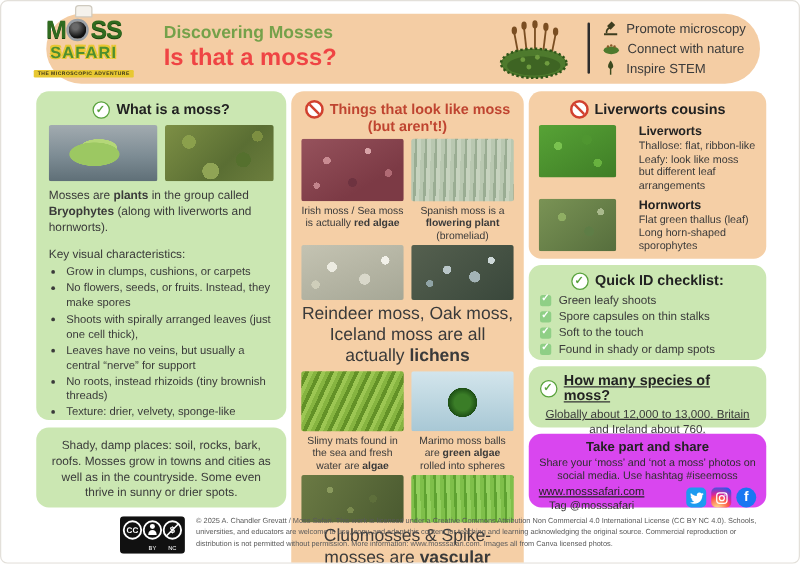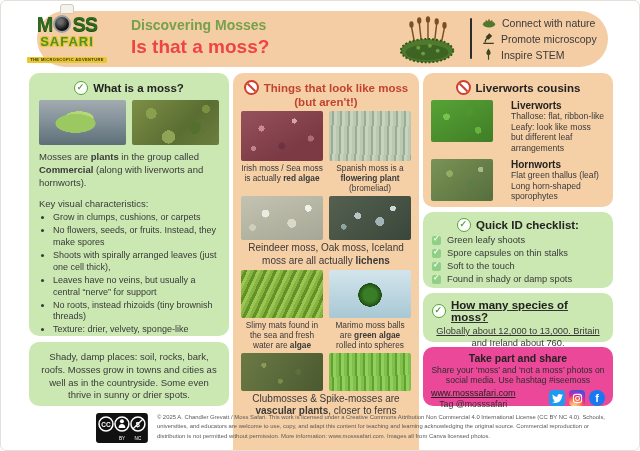--- a/index.html
+++ b/index.html
@@ -29,21 +29,21 @@
   .moss-illo { position:absolute; left:392px; top:13px; }
   .band-divider { position:absolute; left:469px; top:17px; width:2px; height:41px; background:#2c2c2c; border-radius:1px; }
   .mission { position:absolute; left:481px; top:15px; display:flex; flex-direction:column; gap:3px; }
   .mission-row { display:flex; align-items:center; gap:6px; height:13px; }
   .mission-label { font-size:10.5px; color:#3a3a3a; font-weight:500; }
 
   
   .box { position:absolute; border-radius:10px; box-sizing:border-box; }
   .bg-green { background:#cbe7b2; }
   .bg-peach { background:#f5cfa6; }
-  .bg-yellow { background:#ec4899; }
+  .bg-yellow { background:#d946ef; }
   .sec-title { display:flex; align-items:center; justify-content:center; gap:5px;
                font-weight:800; font-size:11.5px; color:#222; }
   .sec-title.red { color:#bf4430; }
   .check-ic { flex:0 0 auto; width:12px; height:12px; border-radius:50%; background:#fff;
               border:1.5px solid #58a23c; position:relative; }
   .check-ic::after { content:"✓"; position:absolute; left:1.5px; top:-0.5px; font-size:9px;
               font-weight:800; color:#58a23c; }
   .no-ic { flex:0 0 auto; width:11px; height:11px; border-radius:50%; background:#fff;
            border:2.2px solid #d1402e; position:relative; overflow:hidden; }
   .no-ic::after { content:""; position:absolute; left:-2px; top:4.5px; width:16px; height:2.2px;
@@ -69,21 +69,21 @@
   .bullets li { font-size:9px; line-height:1.32; color:#3a3a3a; margin-bottom:1px; }
   .box-where { left:28px; top:341px; width:200px; height:64px; padding:7px 9px; }
   .where-body { font-size:9.5px; line-height:1.35; color:#3a3a3a; text-align:center; margin-top:2px; }
 
   
   .box-mid { left:232px; top:72px; width:186px; height:393px; padding:7px 8px; }
   .mid-title2 { text-align:center; font-weight:800; font-size:11.5px; color:#bf4430; margin-top:1px; }
   .mid-row { display:flex; gap:6px; justify-content:center; margin-top:3px; }
   .cap-row { display:flex; gap:6px; justify-content:center; margin-top:2px; }
   .cap { width:82px; font-size:8.3px; line-height:1.22; text-align:center; color:#3a3a3a; }
-  .cap-wide { width:170px; font-size:10px; line-height:1.22; text-align:center; color:#3a3a3a; margin:2px auto 0; }
+  .cap-wide { width:170px; font-size:14px; line-height:1.22; text-align:center; color:#3a3a3a; margin:2px auto 0; }
   .ph-irish { width:82px; height:50px;
      background: radial-gradient(circle 6px at 25% 35%, #c98b92 0 50%, rgba(0,0,0,0) 52%),
                  radial-gradient(circle 5px at 65% 20%, #d8a3a8 0 50%, rgba(0,0,0,0) 52%),
                  radial-gradient(circle 7px at 50% 70%, #6e3340 0 50%, rgba(0,0,0,0) 52%),
                  radial-gradient(circle 6px at 85% 55%, #b06a74 0 50%, rgba(0,0,0,0) 52%),
                  radial-gradient(circle 5px at 15% 75%, #c2848c 0 50%, rgba(0,0,0,0) 52%),
                  linear-gradient(150deg, #96525c, #7c3a45 70%); }
   .ph-spanish { width:82px; height:50px;
      background: repeating-linear-gradient(92deg, #b9c8b1 0 3px, #9aad93 3px 5px, #c7d3bf 5px 8px); }
   .ph-reindeer { width:82px; height:44px;
@@ -198,56 +198,56 @@
         <circle cx="38" cy="32" r="2"></circle>
         <circle cx="46" cy="37" r="2"></circle>
         <circle cx="31" cy="40" r="2"></circle>
       </g>
   </svg>
 
   <div class="band-divider"></div>
 
   <div class="mission">
     <div class="mission-row">
+      <svg width="13" height="13" viewBox="0 0 16 16">
+        <path d="M9 1.5 L12.5 5 L8 9.5 L4.5 6 Z" fill="#3d3d1f"></path>
+        <path d="M4 13 Q3.5 9 7.5 7.5" stroke="#3d3d1f" stroke-width="1.6" fill="none"></path>
+        <line x1="1.5" y1="14" x2="14.5" y2="14" stroke="#3d3d1f" stroke-width="1.8"></line>
+      </svg>
+      <span class="mission-label">Promote microscopy</span>
+    </div>
+    <div class="mission-row">
       <svg width="14" height="11" viewBox="0 0 16 12">
         <ellipse cx="8" cy="8" rx="7" ry="3.6" fill="#4e7a2d"></ellipse>
         <circle cx="5" cy="4.5" r="1.1" fill="#8a5a2a"></circle>
           <circle cx="8" cy="3.5" r="1.1" fill="#8a5a2a"></circle>
           <circle cx="11" cy="4.5" r="1.1" fill="#8a5a2a"></circle>
       </svg>
       <span class="mission-label">Connect with nature</span>
     </div>
     <div class="mission-row">
       <svg width="13" height="13" viewBox="0 0 16 16">
-        <path d="M9 1.5 L12.5 5 L8 9.5 L4.5 6 Z" fill="#3d3d1f"></path>
-        <path d="M4 13 Q3.5 9 7.5 7.5" stroke="#3d3d1f" stroke-width="1.6" fill="none"></path>
-        <line x1="1.5" y1="14" x2="14.5" y2="14" stroke="#3d3d1f" stroke-width="1.8"></line>
-      </svg>
-      <span class="mission-label">Promote microscopy</span>
-    </div>
-    <div class="mission-row">
-      <svg width="13" height="13" viewBox="0 0 16 16">
         <path d="M8 0.5 C5 4.5 4.2 7.8 8 9 C11.8 7.8 11 4.5 8 0.5 Z" fill="#3d4a1f"></path>
         <rect x="7.3" y="8.5" width="1.4" height="6" fill="#3d4a1f"></rect>
       </svg>
       <span class="mission-label">Inspire STEM</span>
     </div>
   </div>
 
   <div class="box bg-green box-what">
     <div class="sec-title">
       <span class="check-ic"></span>
       <span>What is a moss?</span>
     </div>
     <div class="left-photos">
       <div class="ph ph-rock"></div>
       <div class="ph ph-carpet"></div>
     </div>
     <div class="body-text">
-      <span>Mosses are </span><b>plants</b><span> in the group called </span><b>Commercial</b><span> (along with liverworts and hornworts).</span>
+      <span>Mosses are </span><b>plants</b><span> in the group called </span><b>Bryophytes</b><span> (along with liverworts and hornworts).</span>
     </div>
     <div class="key-label">Key visual characteristics:</div>
     <ul class="bullets">
       <li>Grow in clumps, cushions, or carpets</li>
       <li>No flowers, seeds, or fruits. Instead, they make spores</li>
       <li>Shoots with spirally arranged leaves (just one cell thick),</li>
       <li>Leaves have no veins, but usually a central “nerve” for support</li>
       <li>No roots, instead rhizoids (tiny brownish threads)</li>
       <li>Texture: drier, velvety, sponge-like</li>
     </ul>

